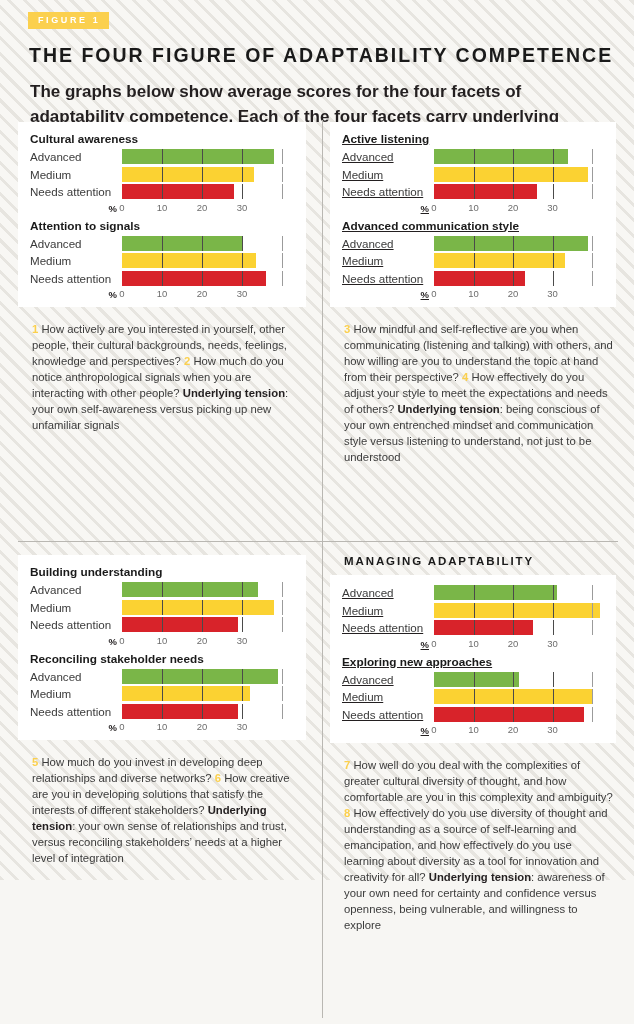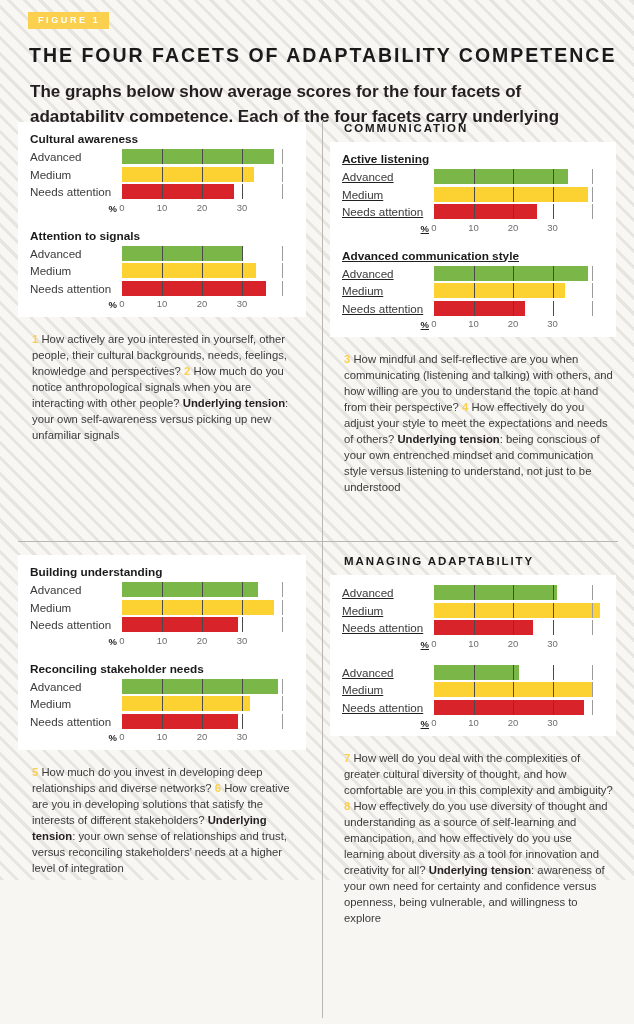--- a/index.html
+++ b/index.html
@@ -42,21 +42,21 @@
   .q-bl{left:18px;top:555px;width:300px;}
   .q-br{left:330px;top:555px;width:298px;}
   .sec-title{
     font-size:11.5px;font-weight:bold;letter-spacing:1.9px;
     color:#1a1a1a;margin:0 0 8px 14px;
   }
   .card{background:#ffffff;padding:10px 8px 6px 12px;}
   .q-tl .card,.q-bl .card{width:268px;}
   .q-tr .card,.q-br .card{width:266px;text-decoration:underline;}
   .chart{margin-bottom:4px;}
-  .chart.second{margin-top:14px;margin-bottom:0;}
+  .chart.second{margin-top:4px;margin-bottom:0;}
   .chart-title{font-size:11.8px;font-weight:bold;color:#1a1a1a;margin:0 0 3px 0;}
   .rows{position:relative;}
   .row{display:flex;align-items:center;height:15px;margin-bottom:2.5px;position:relative;}
   .row-label{
     width:92px;flex:0 0 92px;font-size:11.6px;color:#3b3b3b;
     line-height:15px;white-space:nowrap;
   }
   .track{position:relative;flex:1 1 auto;height:15px;}
   .bar{position:absolute;left:0;top:0;height:15px;}
   .bar.green{background:#7ab648;}
@@ -80,21 +80,21 @@
   .q-tr .notes,.q-br .notes{width:270px;}
   .num{color:#fbd04e;font-weight:bold;}
   .tension{font-weight:bold;color:#231f20;}
 </style>
 </head>
 <body>
 
 <div id="page">
 
   <div class="fig-badge">FIGURE 1</div>
-  <div class="main-title">THE FOUR FACETS OF ADAPTABILITY COMPETENCE</div>
+  <div class="main-title">THE FOUR FIGURE OF ADAPTABILITY COMPETENCE</div>
   <div class="subtitle">The graphs below show average scores for the four facets of adaptability competence. Each of the four facets carry underlying tensions.</div>
 
   <div class="vline"></div>
   <div class="hline"></div>
 
   <div class="quad q-tl">
       <div class="card">
         <div class="chart">
           <div class="chart-title">Cultural awareness</div>
           <div class="rows">
@@ -192,21 +192,20 @@
               <span class="tick" style="left: 22.7273%;">10</span>
               <span class="tick" style="left: 45.4545%;">20</span>
               <span class="tick" style="left: 68.1818%;">30</span>
             </div>
           </div>
         </div>
       </div>
       <div class="notes"><span class="num">1</span><span> How actively are you interested in yourself, other people, their cultural backgrounds, needs, feelings, knowledge and perspectives? </span><span class="num">2</span><span> How much do you notice anthropological signals when you are interacting with other people? </span><span class="tension">Underlying tension</span><span>: your own self-awareness versus picking up new unfamiliar signals</span></div>
     </div>
   <div class="quad q-tr">
-      <div class="sec-title">COMMUNICATION</div>
       <div class="card">
         <div class="chart">
           <div class="chart-title">Active listening</div>
           <div class="rows">
             <div class="row">
               <div class="row-label">Advanced</div>
               <div class="track">
                 <div class="bar green" style="width: 77.2727%;"></div>
                 <div class="grid">
                   <div class="gl" style="left: 22.7273%;"></div>
@@ -455,20 +454,21 @@
             <div class="axis-pct">%</div>
             <div class="axis-track">
               <span class="tick" style="left: 0%;">0</span>
               <span class="tick" style="left: 22.7273%;">10</span>
               <span class="tick" style="left: 45.4545%;">20</span>
               <span class="tick" style="left: 68.1818%;">30</span>
             </div>
           </div>
         </div>
         <div class="chart second">
+          <div class="chart-title">Exploring new approaches</div>
           <div class="rows">
             <div class="row">
               <div class="row-label">Advanced</div>
               <div class="track">
                 <div class="bar green" style="width: 48.8636%;"></div>
                 <div class="grid">
                   <div class="gl" style="left: 22.7273%;"></div>
                   <div class="gl" style="left: 45.4545%;"></div>
                   <div class="gl" style="left: 68.1818%;"></div>
                   <div class="gl last" style="left: 90.9091%;"></div>

